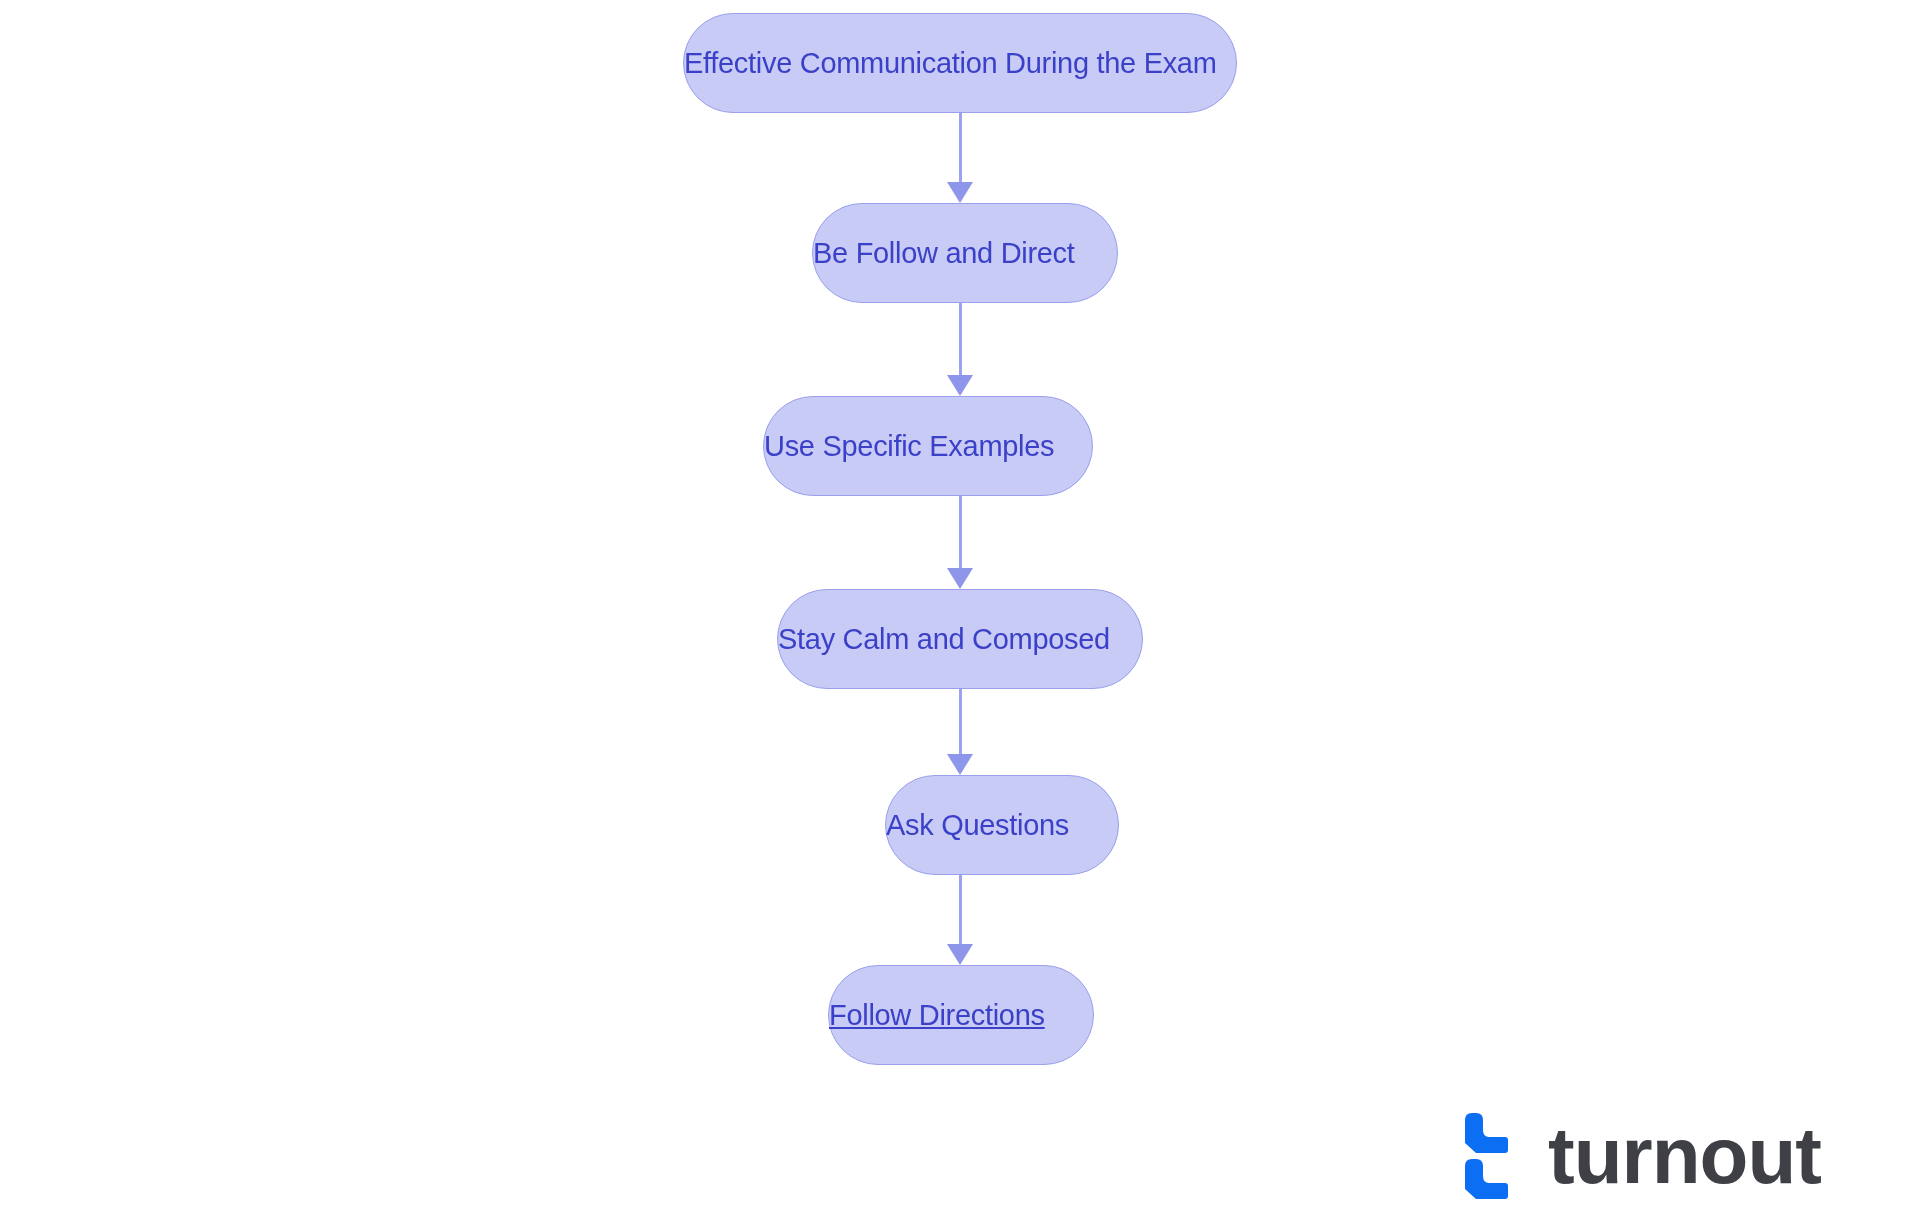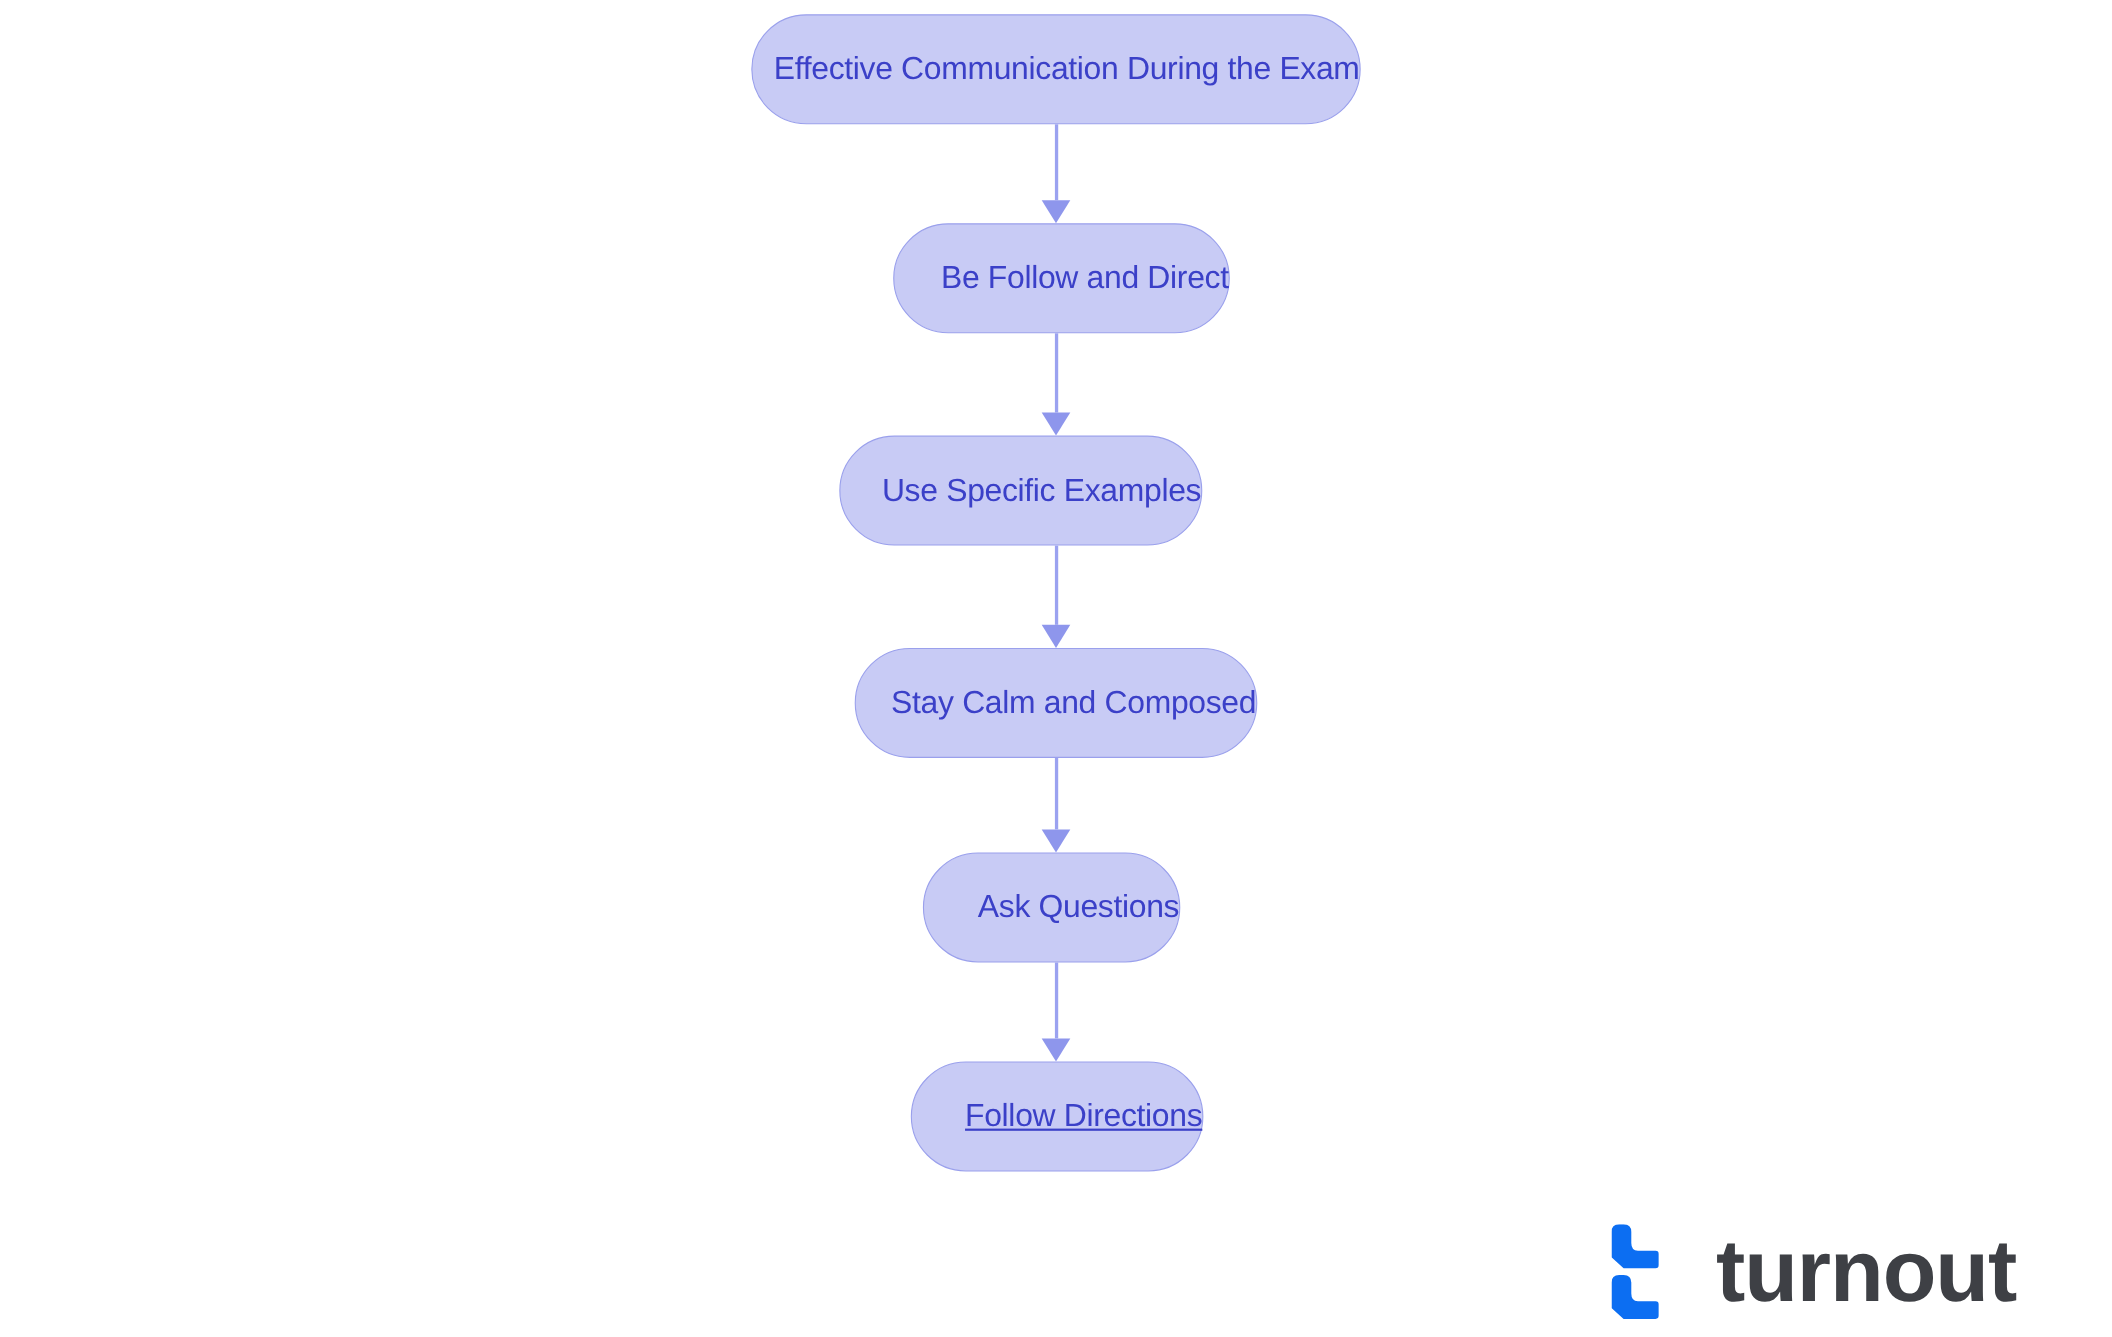--- a/index.html
+++ b/index.html
@@ -17,21 +17,21 @@
   }
   .flow-node {
     position: absolute;
     box-sizing: border-box;
     height: 100px;
     border-radius: 50px;
     background: var(--node-fill, #c8cbf5);
     border: 1.5px solid var(--node-border, #9aa0ec);
     display: flex;
     align-items: center;
-    justify-content: flex-end;
+    justify-content: flex-start;
     color: var(--node-text, #3b40c8);
     font-size: 29px;
     letter-spacing: -0.3px;
     white-space: nowrap;
   }
   .arrow {
     position: absolute;
     width: 26px;
     display: flex;
     flex-direction: column;
@@ -48,21 +48,21 @@
     border-left: 13px solid transparent;
     border-right: 13px solid transparent;
     border-top: 21px solid var(--arrow-head, #8e96ec);
   }
   .brand {
     position: absolute;
     left: 1465px;
     top: 1113px;
     display: flex;
     align-items: center;
-    gap: 52px;
+    gap: 40px;
   }
   .brand-word {
     font-size: 80px;
     font-weight: bold;
     letter-spacing: -1px;
     line-height: 1;
     color: var(--logo-text-color, #3e4045);
   }
 </style>
 </head>
@@ -99,21 +99,21 @@
 
   <div class="flow-node" style="left:777px; top:589px; width:366px;">
     <span>Stay Calm and Composed</span>
   </div>
 
   <div class="arrow" style="left:947px; top:689px; height:86px;">
     <div class="shaft"></div>
     <div class="head"></div>
   </div>
 
-  <div class="flow-node" style="left:839px; top:775px; width:234px;">
+  <div class="flow-node" style="left:885px; top:775px; width:234px;">
     <span>Ask Questions</span>
   </div>
 
   <div class="arrow" style="left:947px; top:875px; height:90px;">
     <div class="shaft"></div>
     <div class="head"></div>
   </div>
 
   <div class="flow-node" style="left:828px; top:965px; width:266px;text-decoration:underline;">
     <span>Follow Directions</span>

